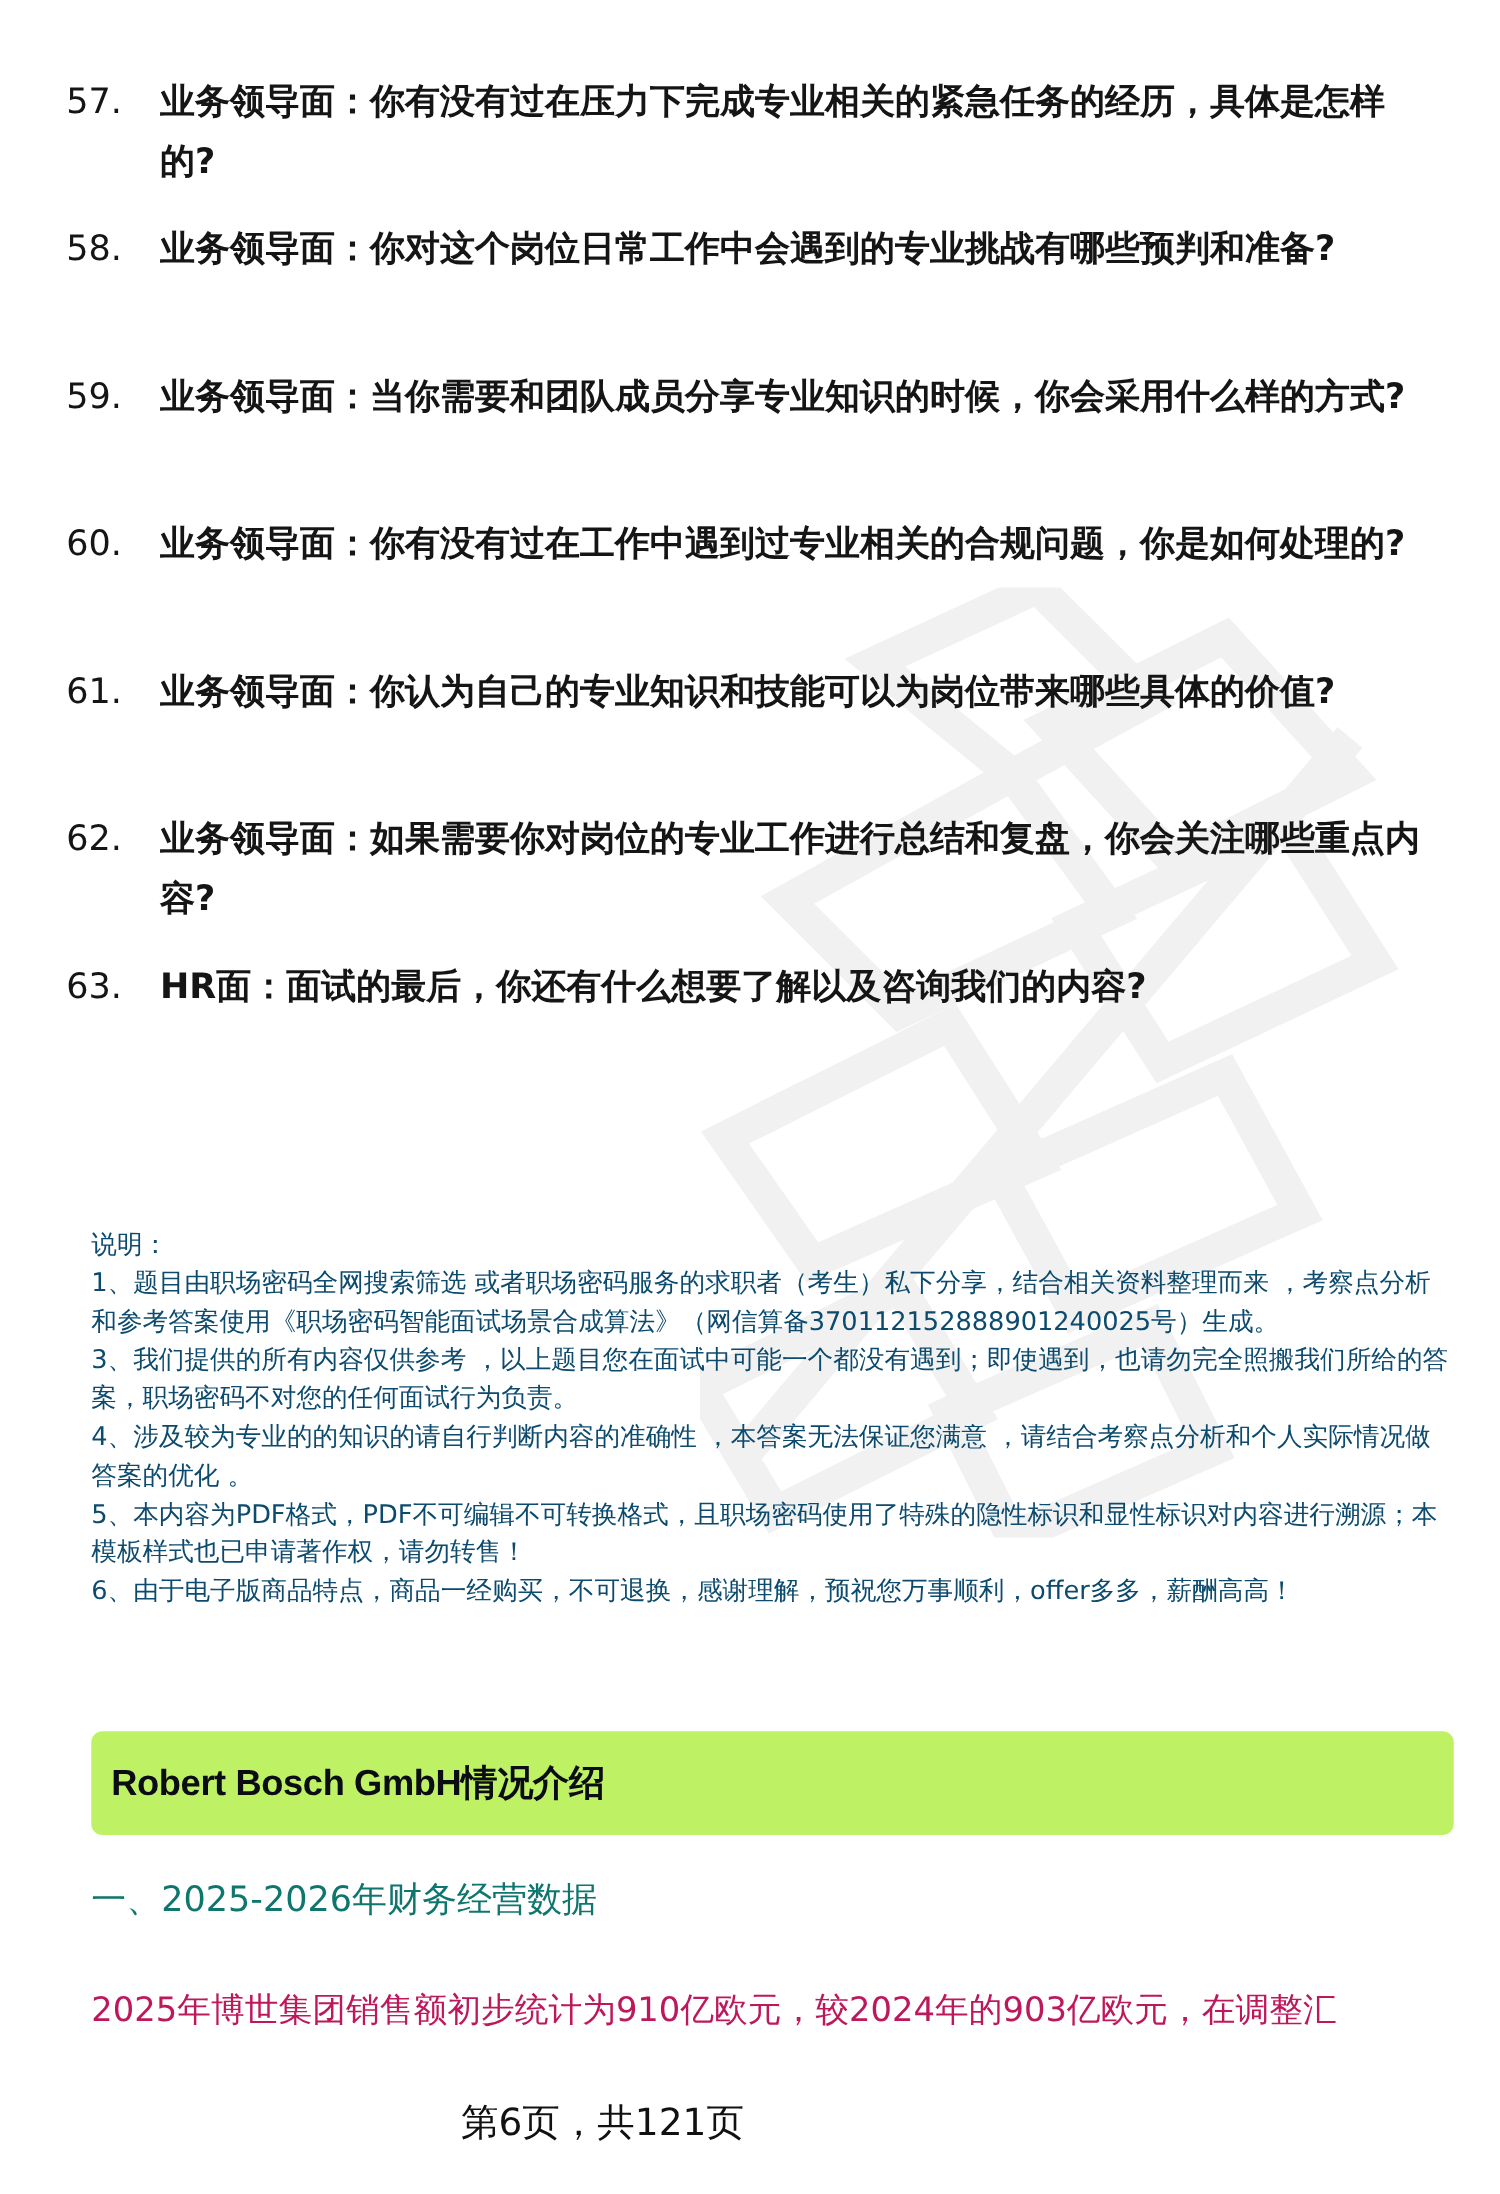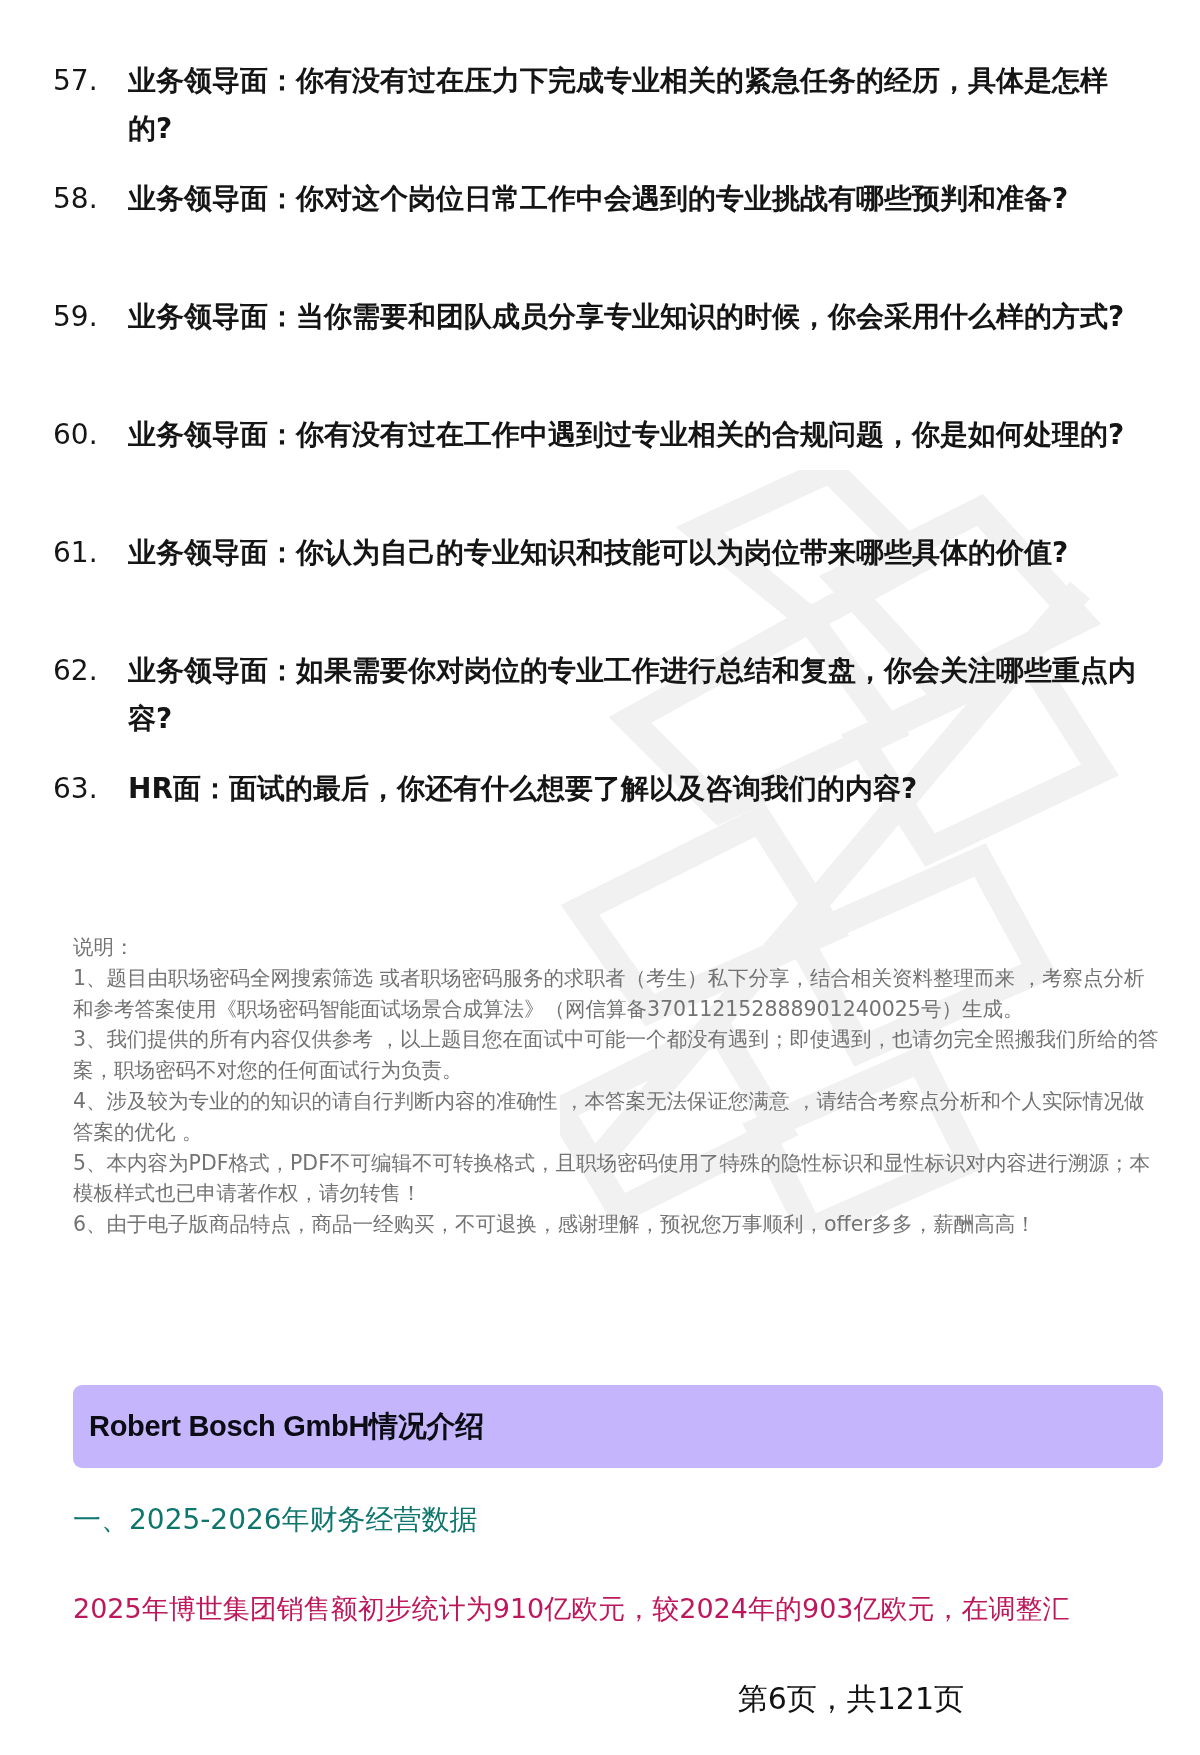--- a/index.html
+++ b/index.html
@@ -44,36 +44,36 @@
     }
     .question .text {
       display: block;
       margin-left: 75px;
       width: 1020px;
       font-weight: bold;
     }
     .notes {
       position: absolute;
       left: 73px;
-      top: 932px;
+      top: 980px;
       width: 1090px;
       font-size: 20.5px;
       line-height: 30.8px;
-      color: #737373;
+      color: #0c4a6e;
     }
     .notes p {
       margin: 0;
     }
     .section-box {
       position: absolute;
       left: 73px;
       top: 1385px;
       width: 1090px;
       height: 83px;
-      background: #c4b5fd;
+      background: #bef264;
       border-radius: 9px;
       box-sizing: border-box;
       padding-left: 16px;
       display: flex;
       align-items: center;
     }
     .section-box .title {
       font-family: "Liberation Sans", "DejaVu Sans", sans-serif;
       font-weight: bold;
       font-size: 29px;
@@ -97,21 +97,21 @@
       line-height: 40px;
       color: #be185d;
       white-space: nowrap;
       overflow: hidden;
     }
     .page-footer {
       position: absolute;
       left: 0;
       top: 1678px;
       width: 964px;
-      text-align: right;
+      text-align: center;
       font-size: 30px;
       line-height: 42px;
       color: #111111;
     }
   </style>
 </head>
 <body>
 
 <svg class="watermark" viewBox="0 0 560 760" xmlns="http://www.w3.org/2000/svg">
   <g fill="none" stroke="#f1f1f1" stroke-width="26" stroke-linejoin="miter">

